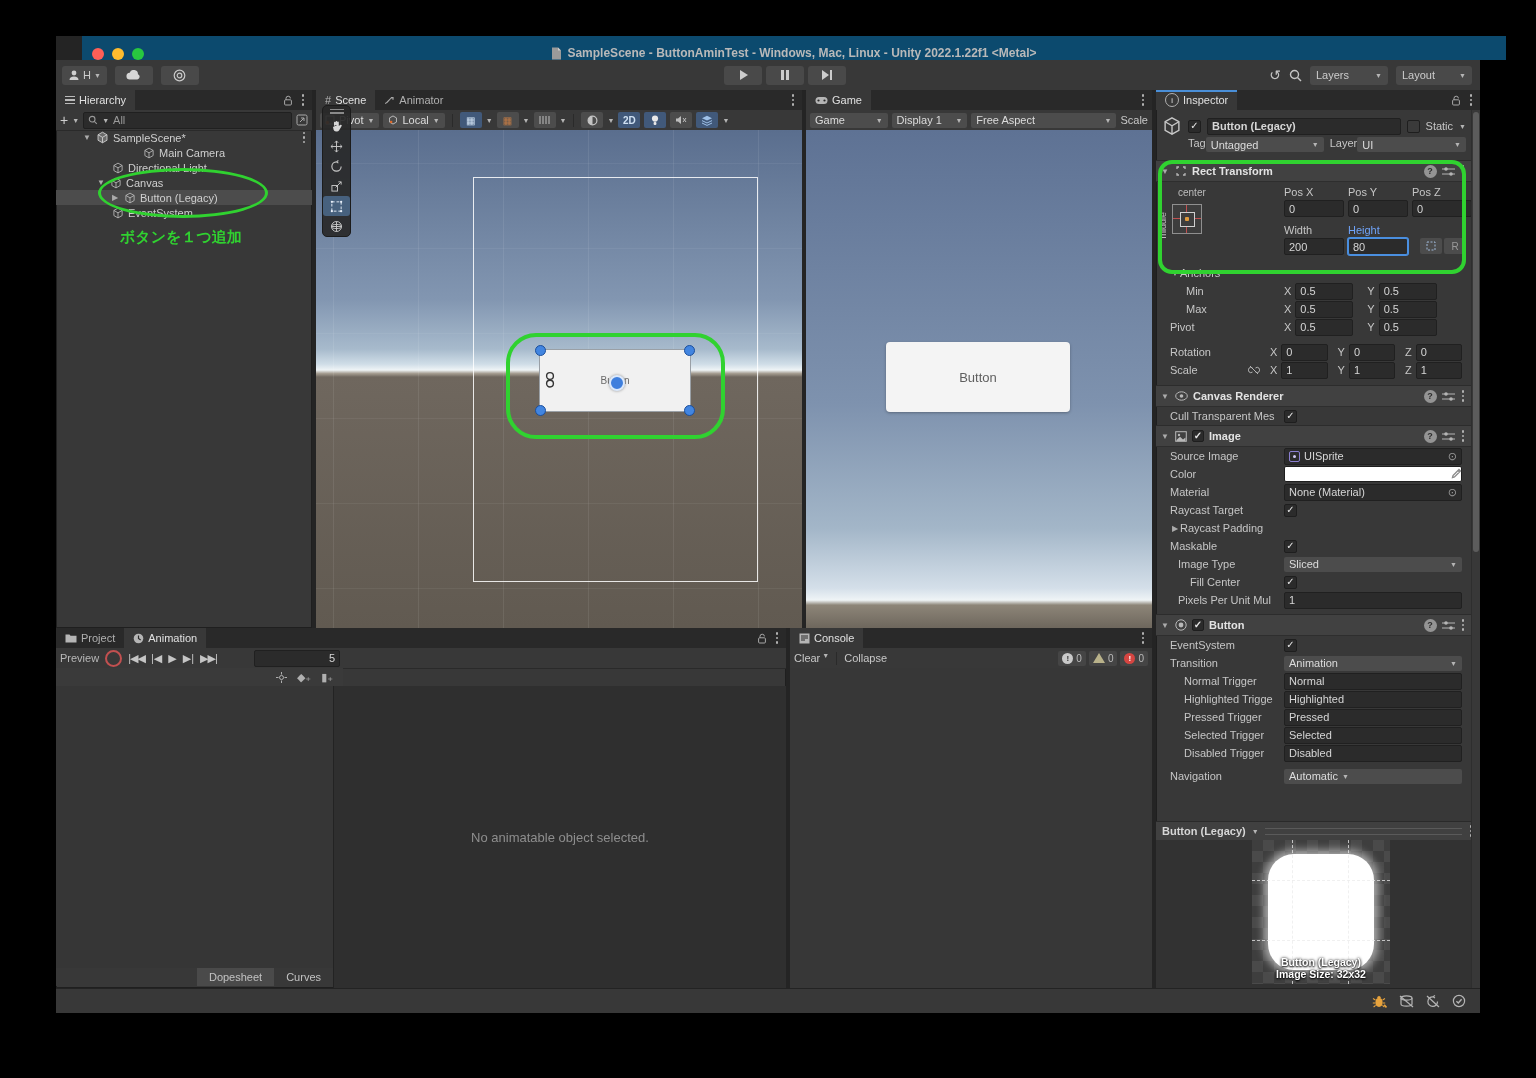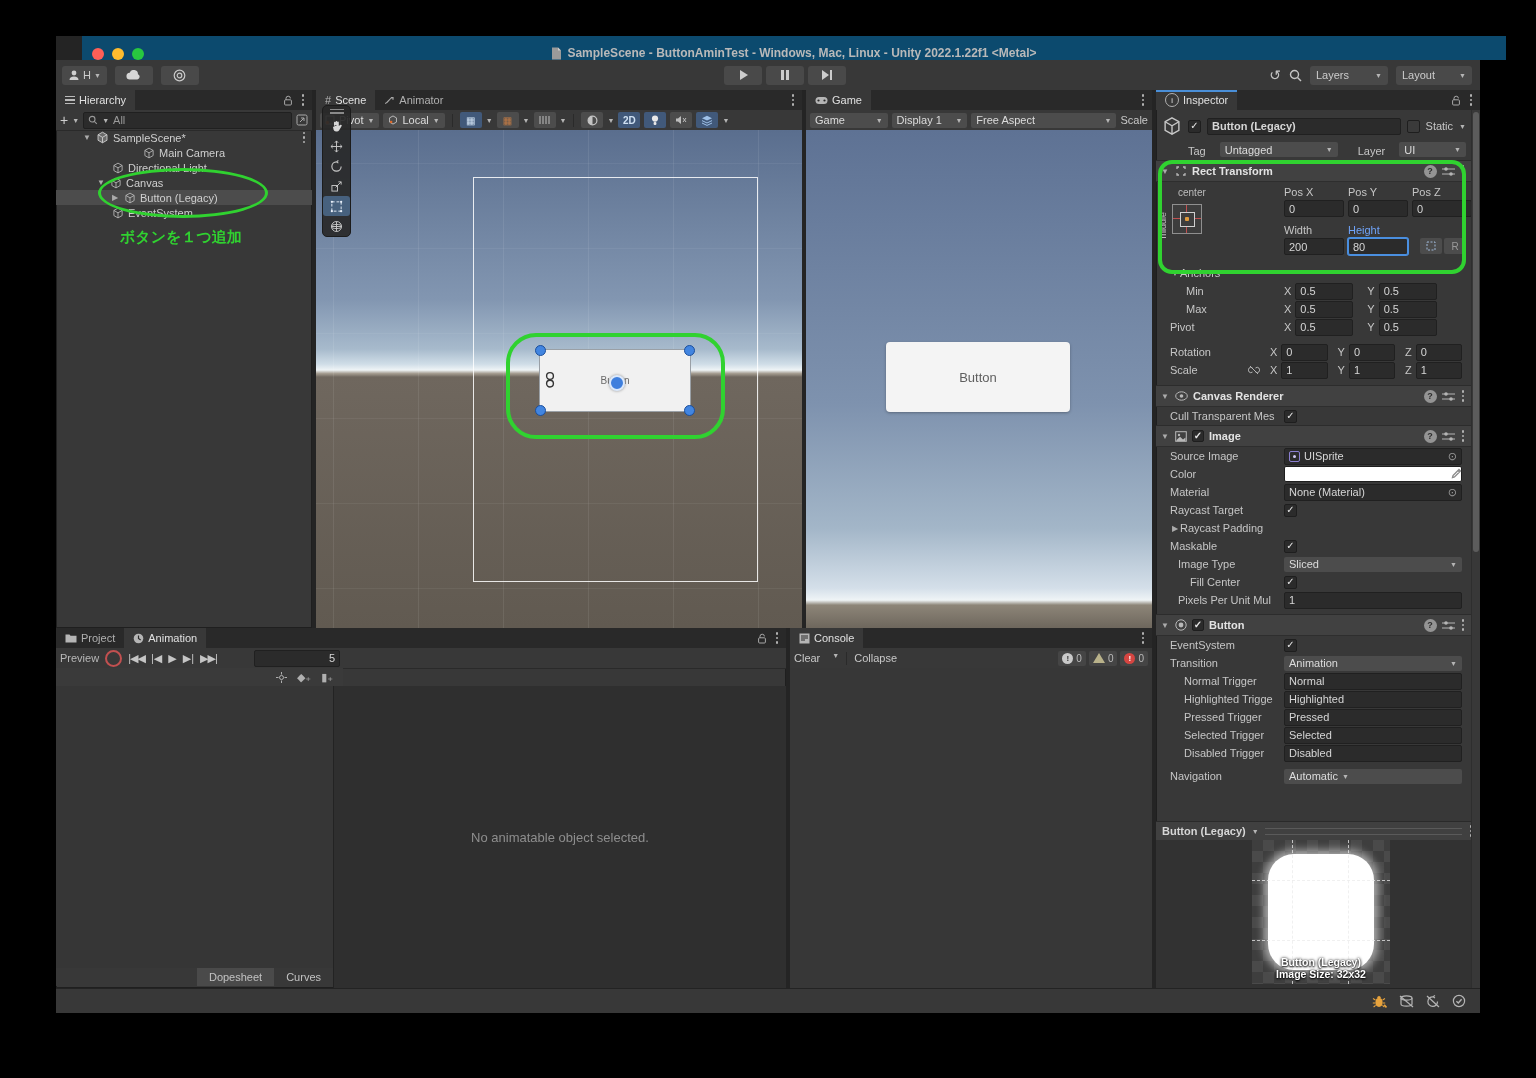--- a/index.html
+++ b/index.html
@@ -449,21 +449,21 @@
               <path d="M2.5 4.6 8 7.8l5.5-3.2M8 7.8v6.7" fill="none" stroke="#c8c8c8" stroke-width="1.1"></path>
             </svg>
           <span class="chk">✓</span>
           <div class="fld" style="flex:1;font-weight:bold">
               <span>Button (Legacy)</span>
             </div>
           <span class="chk" style="background:#3a3a3a"></span>
           <span style="font-size:11px;color:#c6c6c6">Static</span>
           <span class="caret">▼</span>
         </div>
-        <div style="display:flex;align-items:flex-end;gap:14px;height:20px;padding-left:26px">
+        <div style="display:flex;align-items:flex-start;gap:0;height:20px;padding-left:26px">
           <span style="font-size:11px;color:#c6c6c6">Tag</span>
           <span class="dd" style="width:108px;justify-content:space-between">
               <span>Untagged</span>
               <span class="caret">▼</span>
             </span>
           <span style="font-size:11px;color:#c6c6c6;margin-left:6px">Layer</span>
           <span class="dd" style="flex:1;justify-content:space-between">
               <span>UI</span>
               <span class="caret">▼</span>
             </span>
@@ -881,21 +881,21 @@
       </div>
       <div class="tab-right">
           <span class="kebab">
             <i></i>
             <i></i>
             <i></i>
           </span>
         </div>
     </div>
     <div class="tbar">
-      <span style="display:inline-flex;align-items:flex-start;gap:12px">
+      <span style="display:inline-flex;align-items:flex-start;gap:2px">
         <span>Clear</span>
           <span class="caret">▼</span>
       </span>
       <span class="vsep"></span>
       <span>Collapse</span>
       <div style="margin-left:auto;display:flex;gap:3px">
         <span class="badge">
           <span style="width:11px;height:11px;border-radius:50%;background:#c9c9c9;color:#333;font-size:8px;font-weight:bold;display:inline-flex;align-items:center;justify-content:center">!</span>
           <span>0</span>
         </span>

